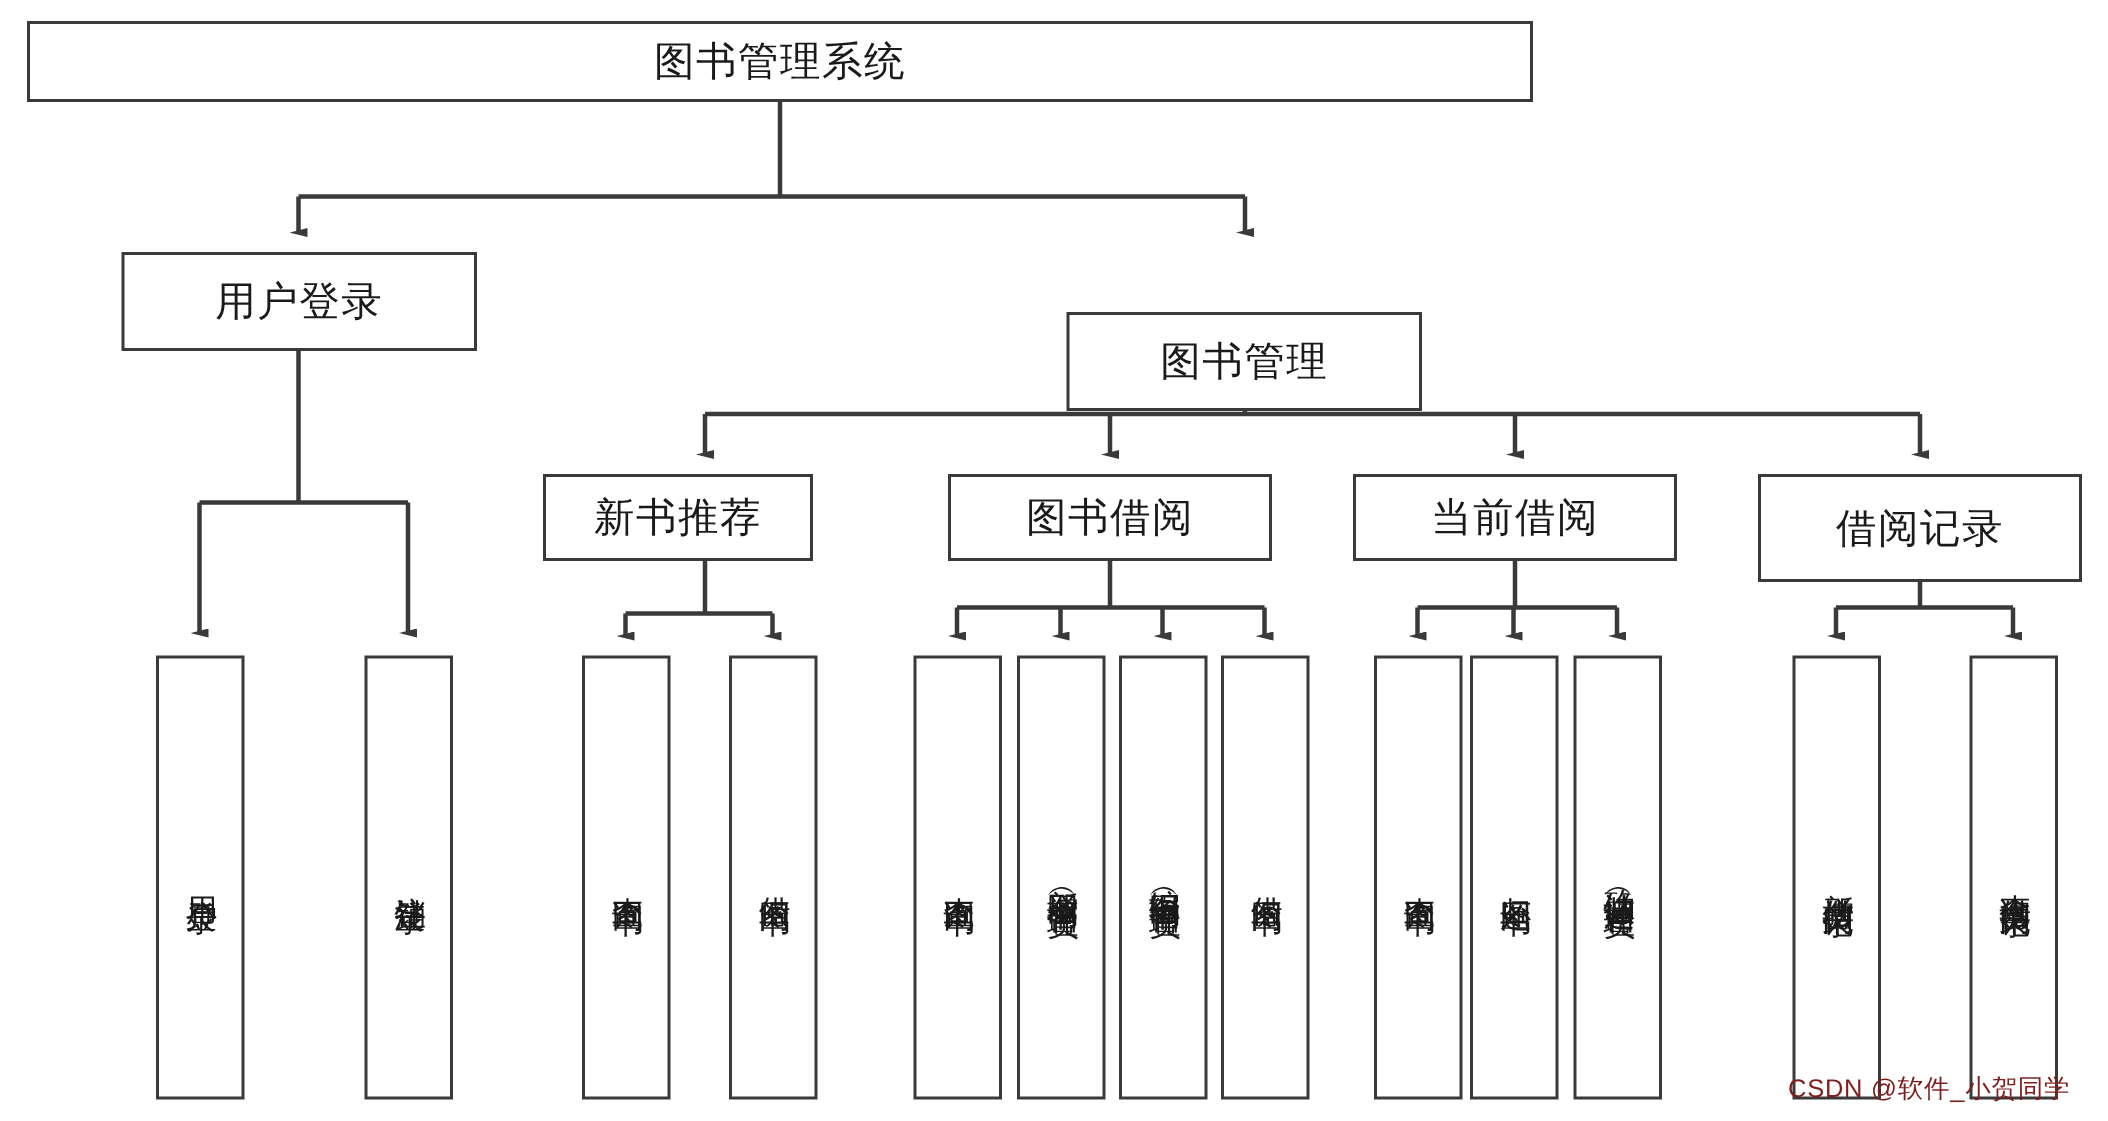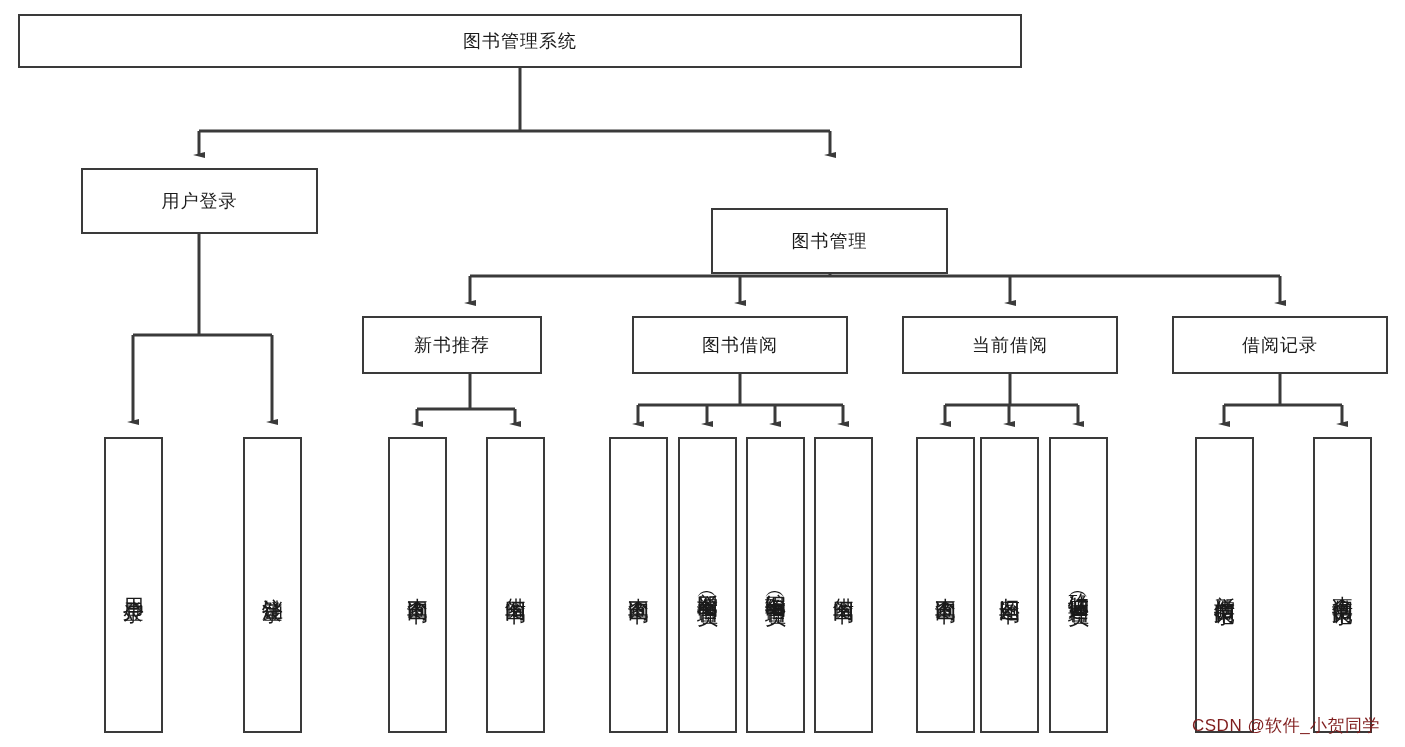--- a/index.html
+++ b/index.html
@@ -19,21 +19,21 @@
     position: absolute;
     box-sizing: border-box;
     background: #ffffff;
     border: 2.5px solid #3a3a3a;
     display: flex;
     align-items: center;
     justify-content: center;
     color: #1a1a1a;
   }
   .node.horiz {
-    font-size: 18px;
+    font-size: 27px;
     letter-spacing: 1px;
   }
   .node.vert {
     writing-mode: vertical-rl;
     text-orientation: upright;
     font-size: 21px;
     letter-spacing: 2px;
     line-height: 1.05;
     padding: 4px 0;
     text-align: center;
@@ -129,21 +129,21 @@
 
   <div class="node horiz" style="left:362px; top:316px; width:180px; height:58px;">
     <span>新书推荐</span>
   </div>
   <div class="node horiz" style="left:632px; top:316px; width:216px; height:58px;">
     <span>图书借阅</span>
   </div>
   <div class="node horiz" style="left:902px; top:316px; width:216px; height:58px;">
     <span>当前借阅</span>
   </div>
-  <div class="node horiz" style="left:1172px; top:316px; width:216px; height:58px;">
+  <div class="node horiz" style="left:1172px; top:316px; width:216px; height:72px;">
     <span>借阅记录</span>
   </div>
 
   <div class="node vert" style="left:104px; top:437px; width:59px; height:296px;">
     <span class="vtext">用户登录</span>
   </div>
   <div class="node vert" style="left:243px; top:437px; width:59px; height:296px;">
     <span class="vtext">注销登录</span>
   </div>
 

